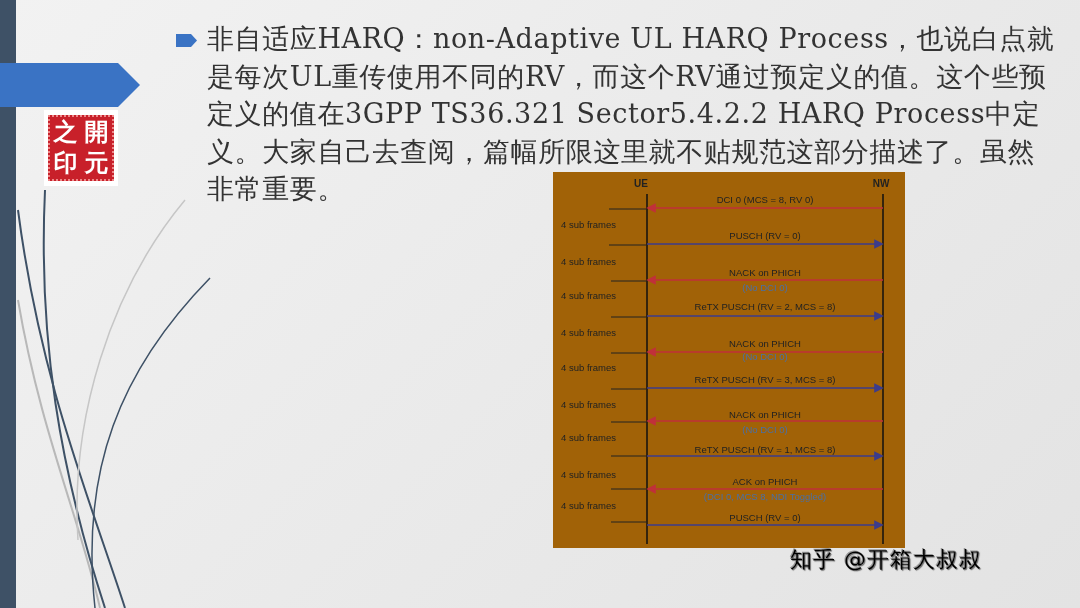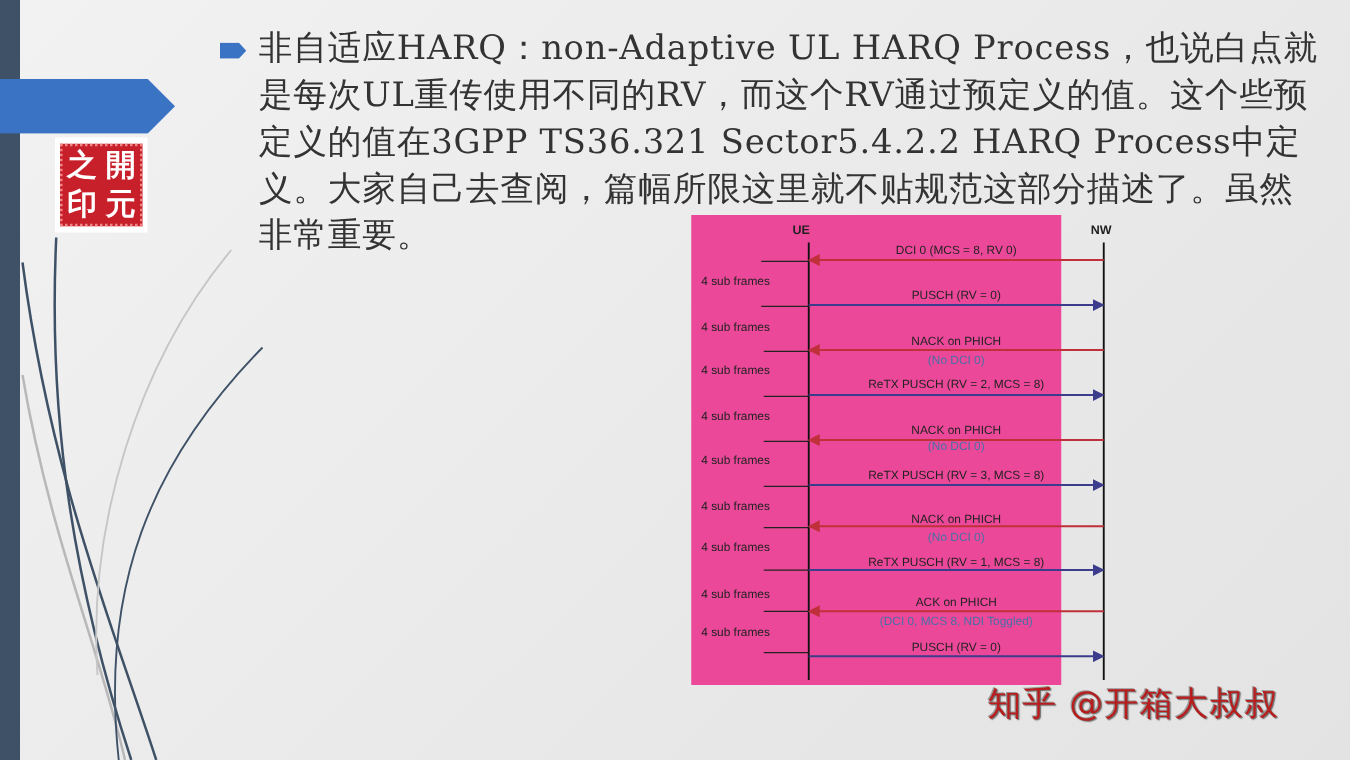--- a/index.html
+++ b/index.html
@@ -30,25 +30,25 @@
   .bullet {
     position:absolute; left:176px; top:34px; width:21px; height:13px; background:#3a73c4;
     clip-path: polygon(0 0, 15px 0, 21px 6.5px, 15px 13px, 0 13px);
   }
   .body-text {
     position:absolute; left:207px; top:20px; width:850px;
     font-size:27px; line-height:37.5px; color:#333; letter-spacing:0.6px;
     font-family: "DejaVu Serif", serif;
   }
   .diagram {
-    position:absolute; left:553px; top:172px; width:296px; height:376px; background:#ec4899;
+    position:absolute; left:553px; top:172px; width:352px; height:376px; background:#a16207;
   }
   .diagram svg text { font-family: "Liberation Sans", sans-serif; }
   .watermark {
-    position:absolute; left:790px; top:545px; font-size:27px; color:#b91c1c;
+    position:absolute; left:790px; top:545px; font-size:22px; color:#000000;
     text-shadow: 1px 1px 1px #666, -1px -1px 0 #999;
     font-family: "DejaVu Sans", sans-serif; letter-spacing:1px;
   }
 </style>
 </head>
 <body>
 
 <div class="side-bar"></div>
 
 <svg class="curves" width="320" height="608">

